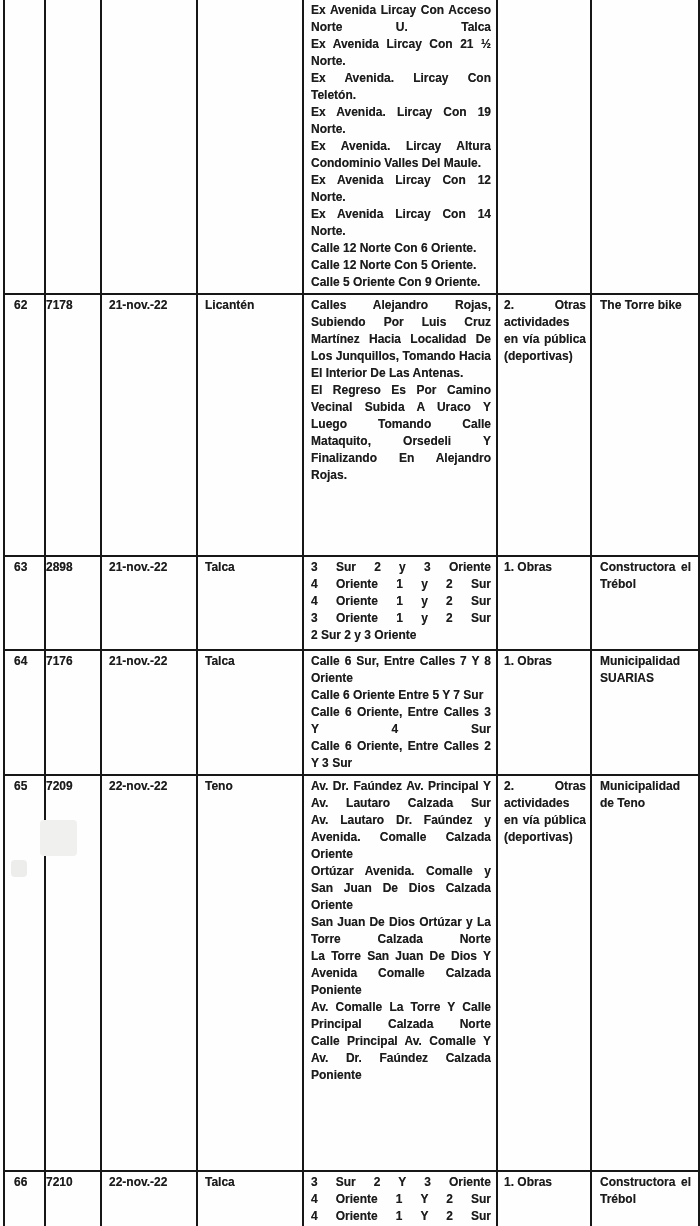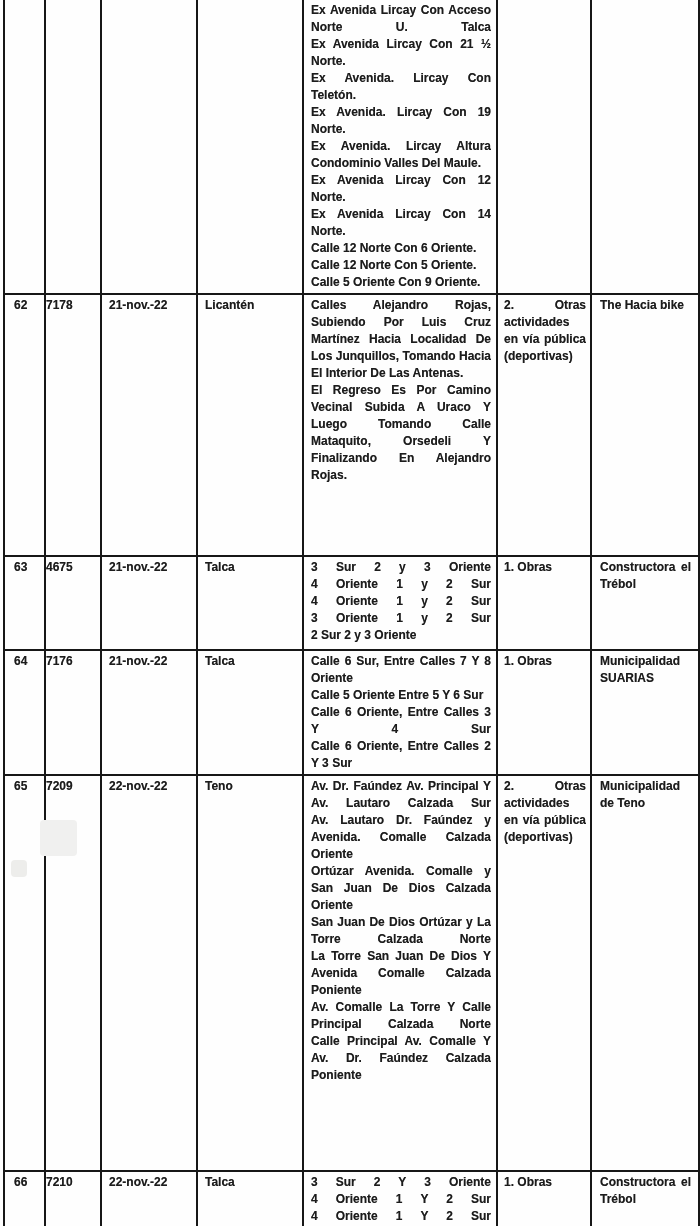--- a/index.html
+++ b/index.html
@@ -75,26 +75,26 @@
         <td class="c-date">21-nov.-22</td>
         <td class="c-city">Licantén</td>
         <td class="c-streets">
           <div class="para">Calles Alejandro Rojas, Subiendo Por Luis Cruz Martínez Hacia Localidad De Los Junquillos, Tomando Hacia El Interior De Las Antenas.</div>
           <div class="para">El Regreso Es Por Camino Vecinal Subida A Uraco Y Luego Tomando Calle Mataquito, Orsedeli Y Finalizando En Alejandro Rojas.</div>
         </td>
         <td class="c-activity">
           <div class="para">2. Otras actividades en vía pública (deportivas)</div>
         </td>
         <td class="c-organizer">
-          <div class="para">The Hacia bike</div>
+          <div class="para">The Torre bike</div>
         </td>
       </tr>
       <tr style="height: 94px;">
         <td class="c-no">63</td>
-        <td class="c-id">4675</td>
+        <td class="c-id">2898</td>
         <td class="c-date">21-nov.-22</td>
         <td class="c-city">Talca</td>
         <td class="c-streets">
           <div class="para spread">3 Sur 2 y 3 Oriente</div>
           <div class="para spread">4 Oriente 1 y 2 Sur</div>
           <div class="para spread">4 Oriente 1 y 2 Sur</div>
           <div class="para spread">3 Oriente 1 y 2 Sur</div>
           <div class="para">2 Sur 2 y 3 Oriente</div>
         </td>
         <td class="c-activity">
@@ -104,21 +104,21 @@
           <div class="para">Constructora el Trébol</div>
         </td>
       </tr>
       <tr style="height: 115px;">
         <td class="c-no">64</td>
         <td class="c-id">7176</td>
         <td class="c-date">21-nov.-22</td>
         <td class="c-city">Talca</td>
         <td class="c-streets">
           <div class="para">Calle 6 Sur, Entre Calles 7 Y 8 Oriente</div>
-          <div class="para">Calle 5 Oriente Entre 5 Y 6 Sur</div>
+          <div class="para">Calle 6 Oriente Entre 5 Y 7 Sur</div>
           <div class="para spread">Calle 6 Oriente, Entre Calles 3 Y 4 Sur</div>
           <div class="para">Calle 6 Oriente, Entre Calles 2 Y 3 Sur</div>
         </td>
         <td class="c-activity">
           <div class="para">1. Obras</div>
         </td>
         <td class="c-organizer">
           <div class="para">Municipalidad SUARIAS</div>
         </td>
       </tr>

